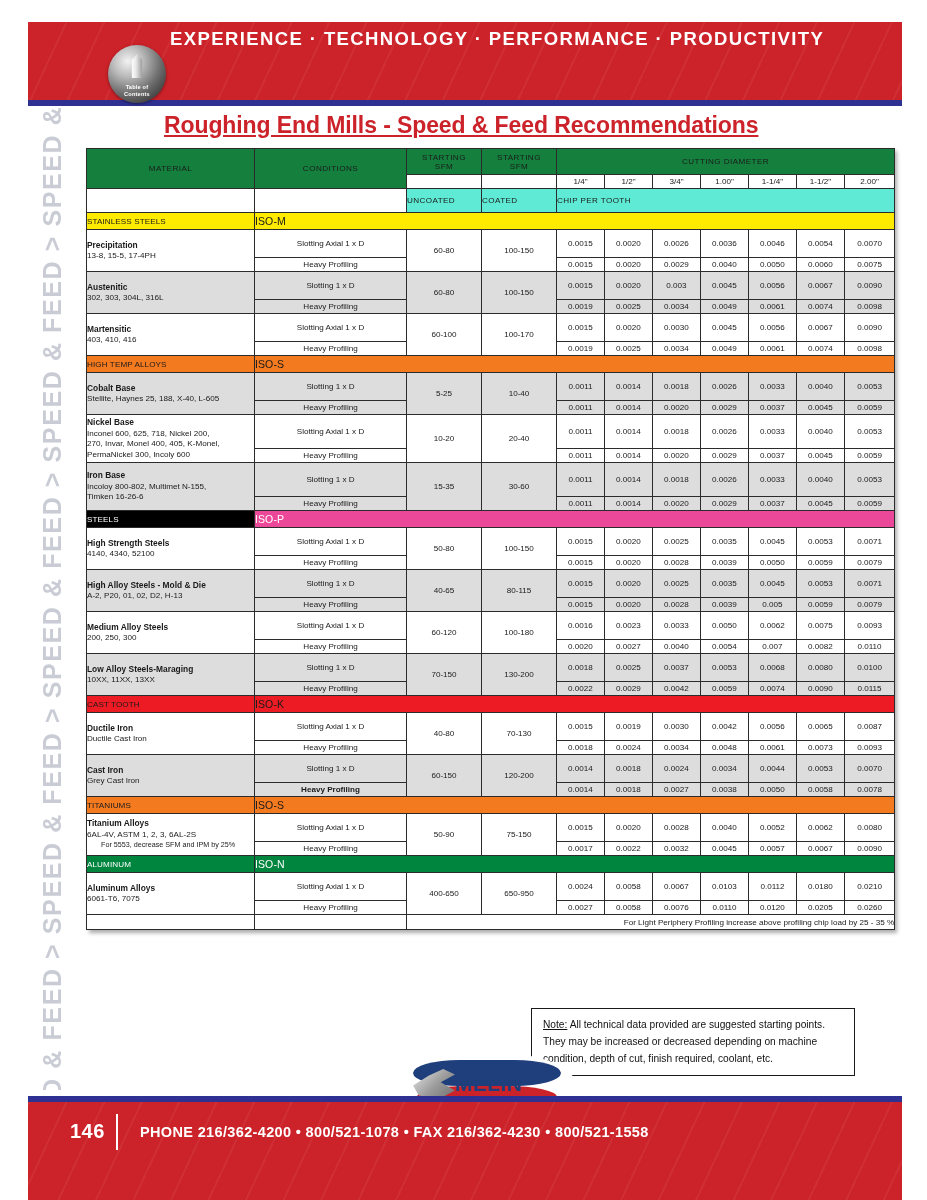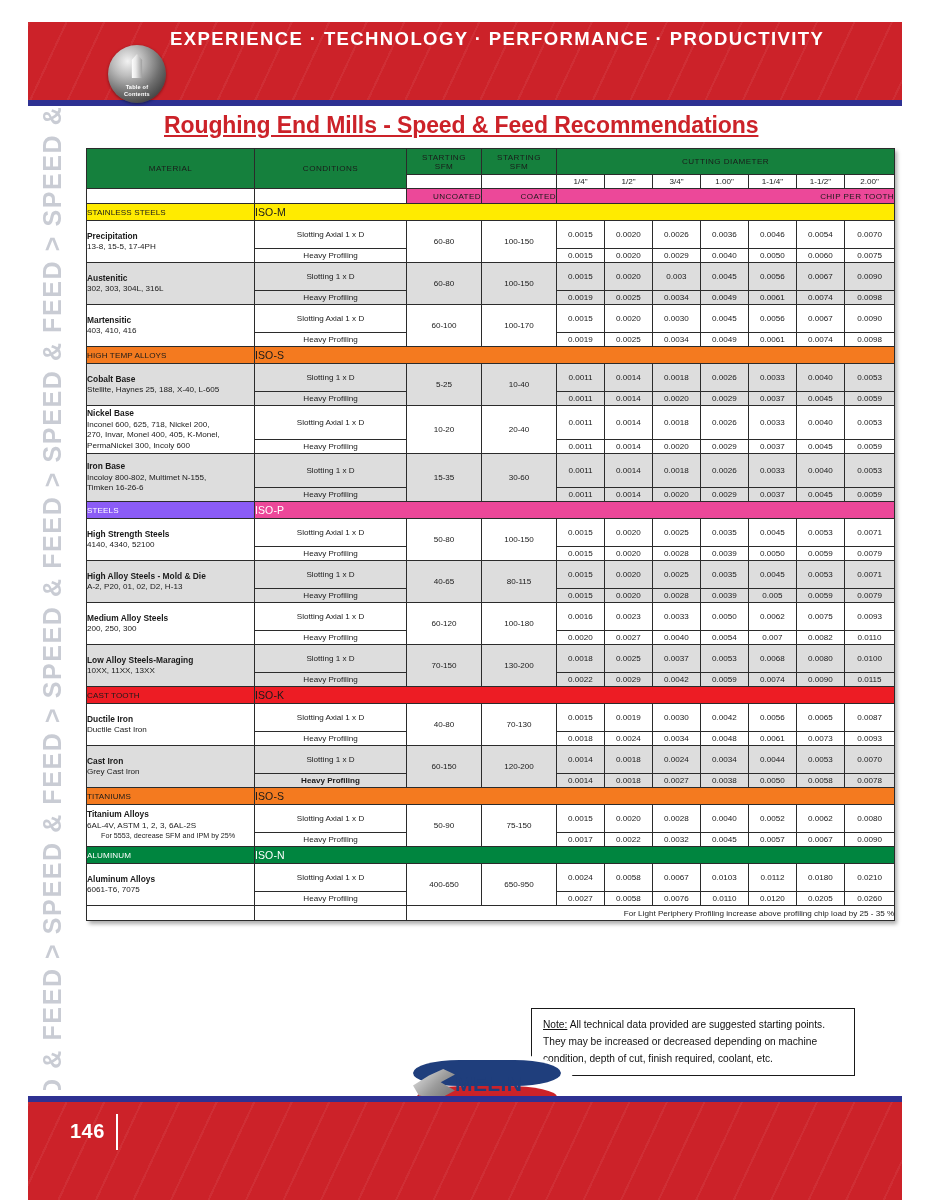--- a/index.html
+++ b/index.html
@@ -85,21 +85,21 @@
     font-weight:normal;
     padding:0;
     vertical-align:middle;
     font-size:8.1px;
     color:#1a1a1a;
   }
 
   
   .hd { background:#15803d; color:#111; font-size:9.2px; font-weight:normal;
         text-align:center; letter-spacing:.45px; height:26px; }
-  .hd-sub { background:#ec4899; text-align:right; font-size:9.2px; height:15px;
+  .hd-sub { background:#5eead4; text-align:left; font-size:9.2px; height:24px;
             letter-spacing:.4px; }
   .dia { background:#ffffff; text-align:center; font-size:8.2px; height:14px; }
   .blank-white { background:#ffffff; }
 
   
   .secbar td {
     height:17px; font-weight:bold; font-size:11.5px; color:#1a1a1a;
     letter-spacing:.1px; padding-left:4px;
   }
   .secbar .iso { font-size:10.5px; }
@@ -385,21 +385,21 @@
           <td class="cond">Heavy Profiling</td>
           <td class="chip">0.0011</td>
           <td class="chip">0.0014</td>
           <td class="chip">0.0020</td>
           <td class="chip">0.0029</td>
           <td class="chip">0.0037</td>
           <td class="chip">0.0045</td>
           <td class="chip">0.0059</td>
         </tr>
         <tr class="secbar">
-          <td style="background:#8b5cf6;color:#ffffff">STEELS</td>
+          <td style="background:#000000;color:#ffffff">STEELS</td>
           <td colspan="10" style="background:#ec4899;color:#ffffff" class="iso">ISO-P</td>
         </tr>
         <tr class="rowA" style="height: 28px;">
           <td class="mat" rowspan="2"><b>High Strength Steels</b><br><span>4140, 4340, 52100</span></td>
           <td class="cond">Slotting Axial 1 x D</td>
           <td class="num" rowspan="2">50-80</td>
           <td class="num" rowspan="2">100-150</td>
           <td class="chip">0.0015</td>
           <td class="chip">0.0020</td>
           <td class="chip">0.0025</td>
@@ -610,13 +610,14 @@
   <div class="swoop-red"></div>
   <div class="tool"></div>
   <div class="word">MELIN</div>
   <div class="sub">TOOL COMPANY</div>
 </div>
 
 <div class="footer-rule"></div>
 <div class="footer">
   <div class="page-num">146</div>
   <div class="page-div"></div>
+  <div class="footer-contact">PHONE 216/362-4200 • 800/521-1078 • FAX 216/362-4230 • 800/521-1558</div>
 </div>
 
 </body></html>

